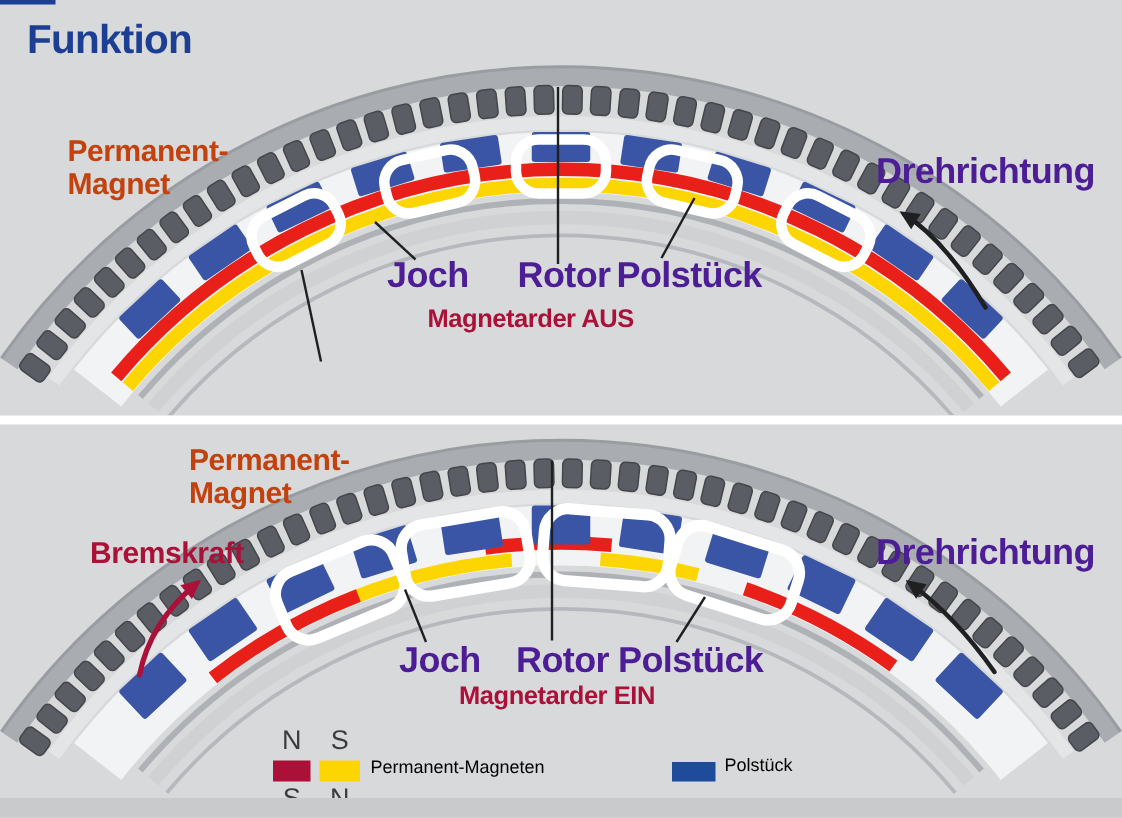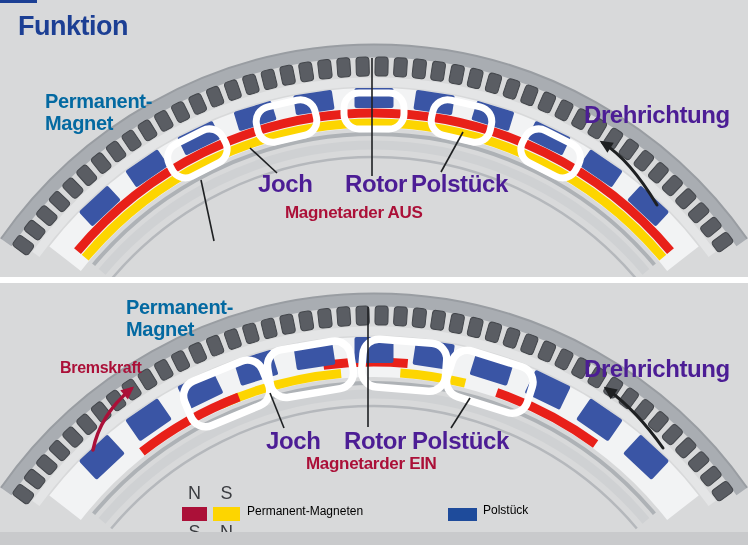--- a/index.html
+++ b/index.html
@@ -6,23 +6,23 @@
   body{width:748px;height:545px;background:#c9cacc;font-family:"Liberation Sans",sans-serif;}
   .stage{position:relative;width:748px;height:532px;background:#d8d9da;overflow:hidden;}
   .panel{position:absolute;left:0;width:748px;overflow:hidden;}
   .panel-off{top:0;height:277px;}
   .divider{position:absolute;top:277px;left:0;width:748px;height:6px;background:#ffffff;}
   .panel-on{top:283px;height:262px;}
   .panel svg{position:absolute;left:0;top:0;}
   .accent-line{position:absolute;left:0;top:0;width:37px;height:3px;background:#1c3f94;}
   .lbl{position:absolute;white-space:nowrap;line-height:1.08;}
   .title{font-size:27px;font-weight:bold;color:#1c3f94;letter-spacing:-0.5px;}
-  .gray{font-size:20px;font-weight:bold;color:#0369a1;letter-spacing:-0.3px;}
+  .gray{font-size:20px;font-weight:bold;color:#c2410c;letter-spacing:-0.3px;}
   .black{font-size:24px;font-weight:bold;color:#4c1d95;letter-spacing:-0.4px;}
-  .crimson{font-size:16px;font-weight:bold;color:#ab1038;letter-spacing:-0.3px;}
+  .crimson{font-size:20px;font-weight:bold;color:#ab1038;letter-spacing:-0.3px;}
   .status{font-size:17px;}
   .plain{font-size:19px;font-weight:normal;color:#2b2d30;}
   .legend-letter{position:absolute;font-size:18px;color:#3a3c40;text-align:center;}
   .legend-swatch{position:absolute;}
   .legend-text{position:absolute;font-size:12px;color:#000000;white-space:nowrap;}
 </style>
 </head>
 <body>
 
 <div class="stage">

